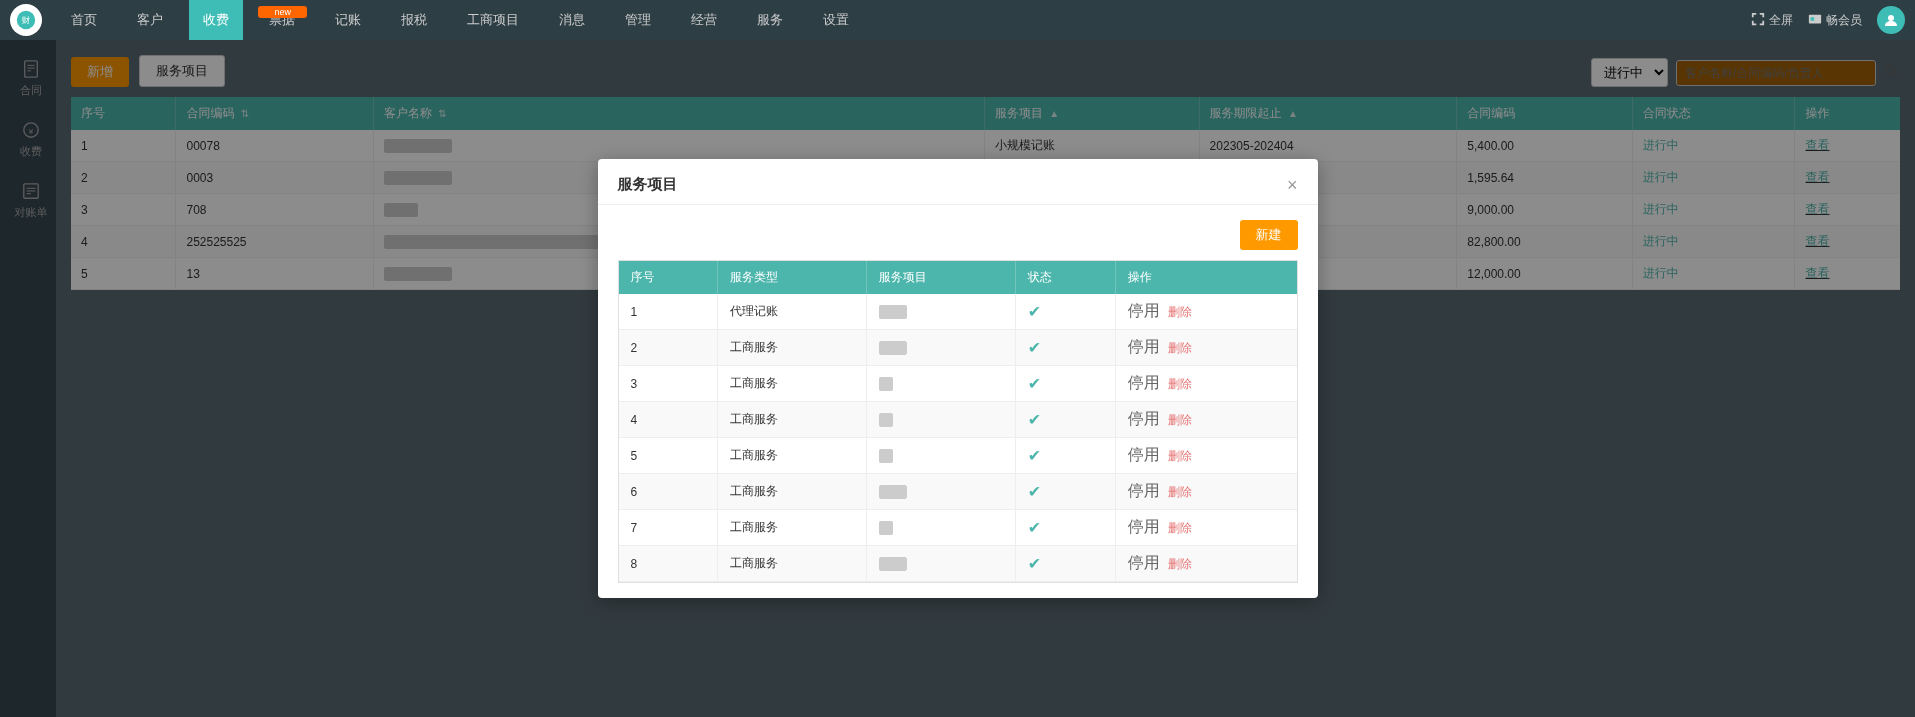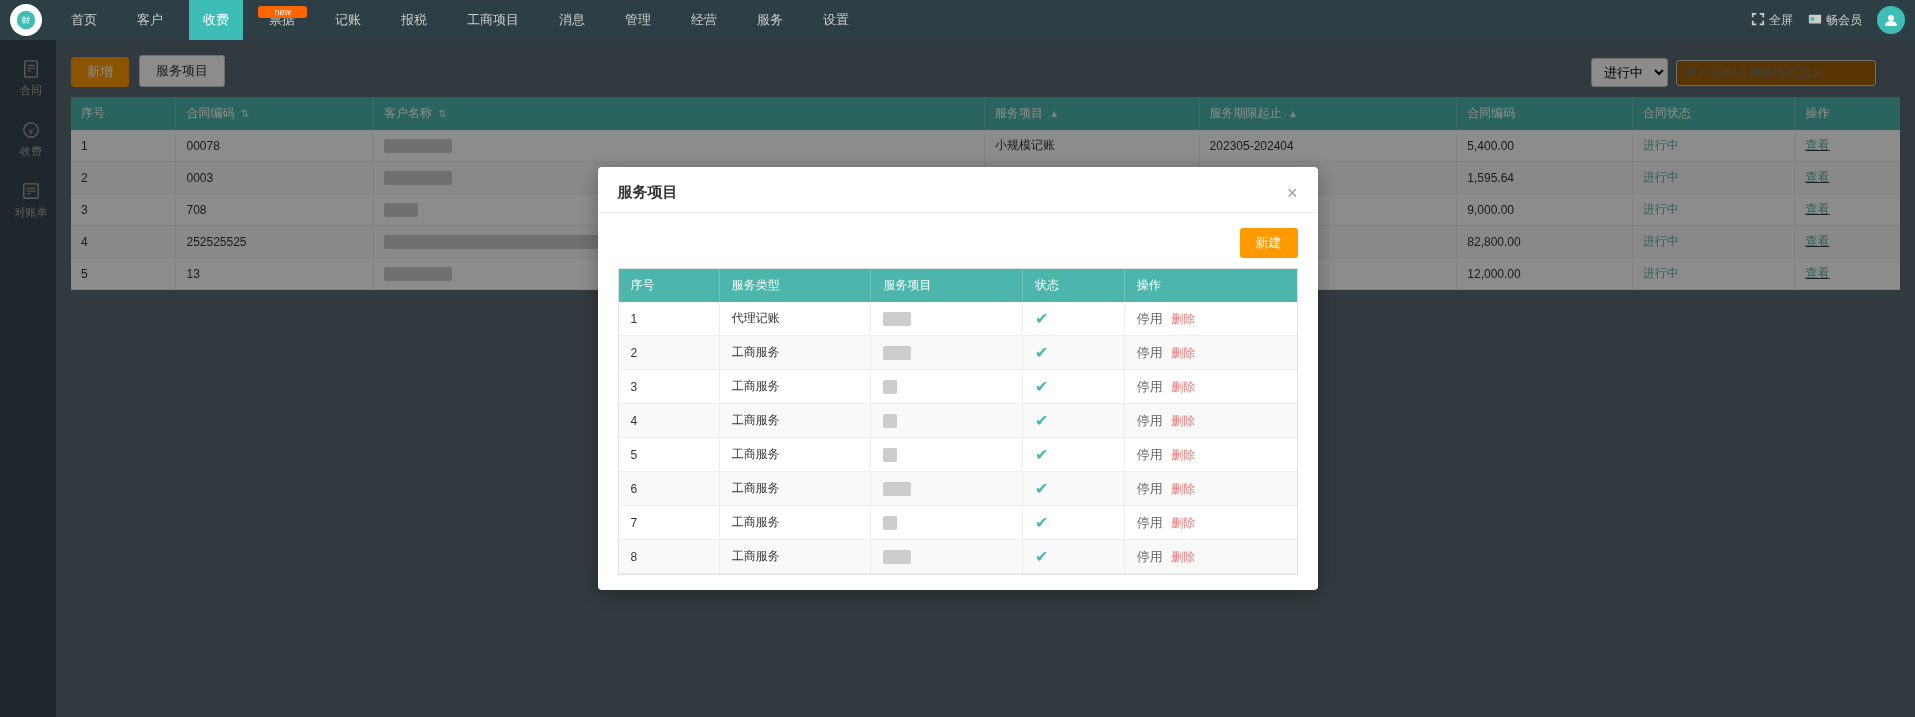--- a/index.html
+++ b/index.html
@@ -237,21 +237,21 @@
     .modal-table th:last-child { border-right: none; }
     .modal-table td {
       padding: 7px 12px;
       border-bottom: 1px solid #eee;
       border-right: 1px solid #eee;
       color: #333;
     }
     .modal-table td:last-child { border-right: none; }
     .modal-table tbody tr:nth-child(even) { background: #f9f9f9; }
     .check-icon { color: #4db6ac; font-size: 16px; }
-    .modal-action-stop { color: #666; cursor: pointer; font-size: 13px; }
+    .modal-action-stop { color: #666; cursor: pointer; font-size: 16px; }
     .modal-action-del { color: #e57373; cursor: pointer; font-size: 12px; margin-left: 5px; }
 
     
     .modal-table-wrap::-webkit-scrollbar { width: 8px; }
     .modal-table-wrap::-webkit-scrollbar-track { background: #f0f0f0; }
     .modal-table-wrap::-webkit-scrollbar-thumb { background: #bbb; border-radius: 4px; }
   </style>
 </head>
 <body>
 

